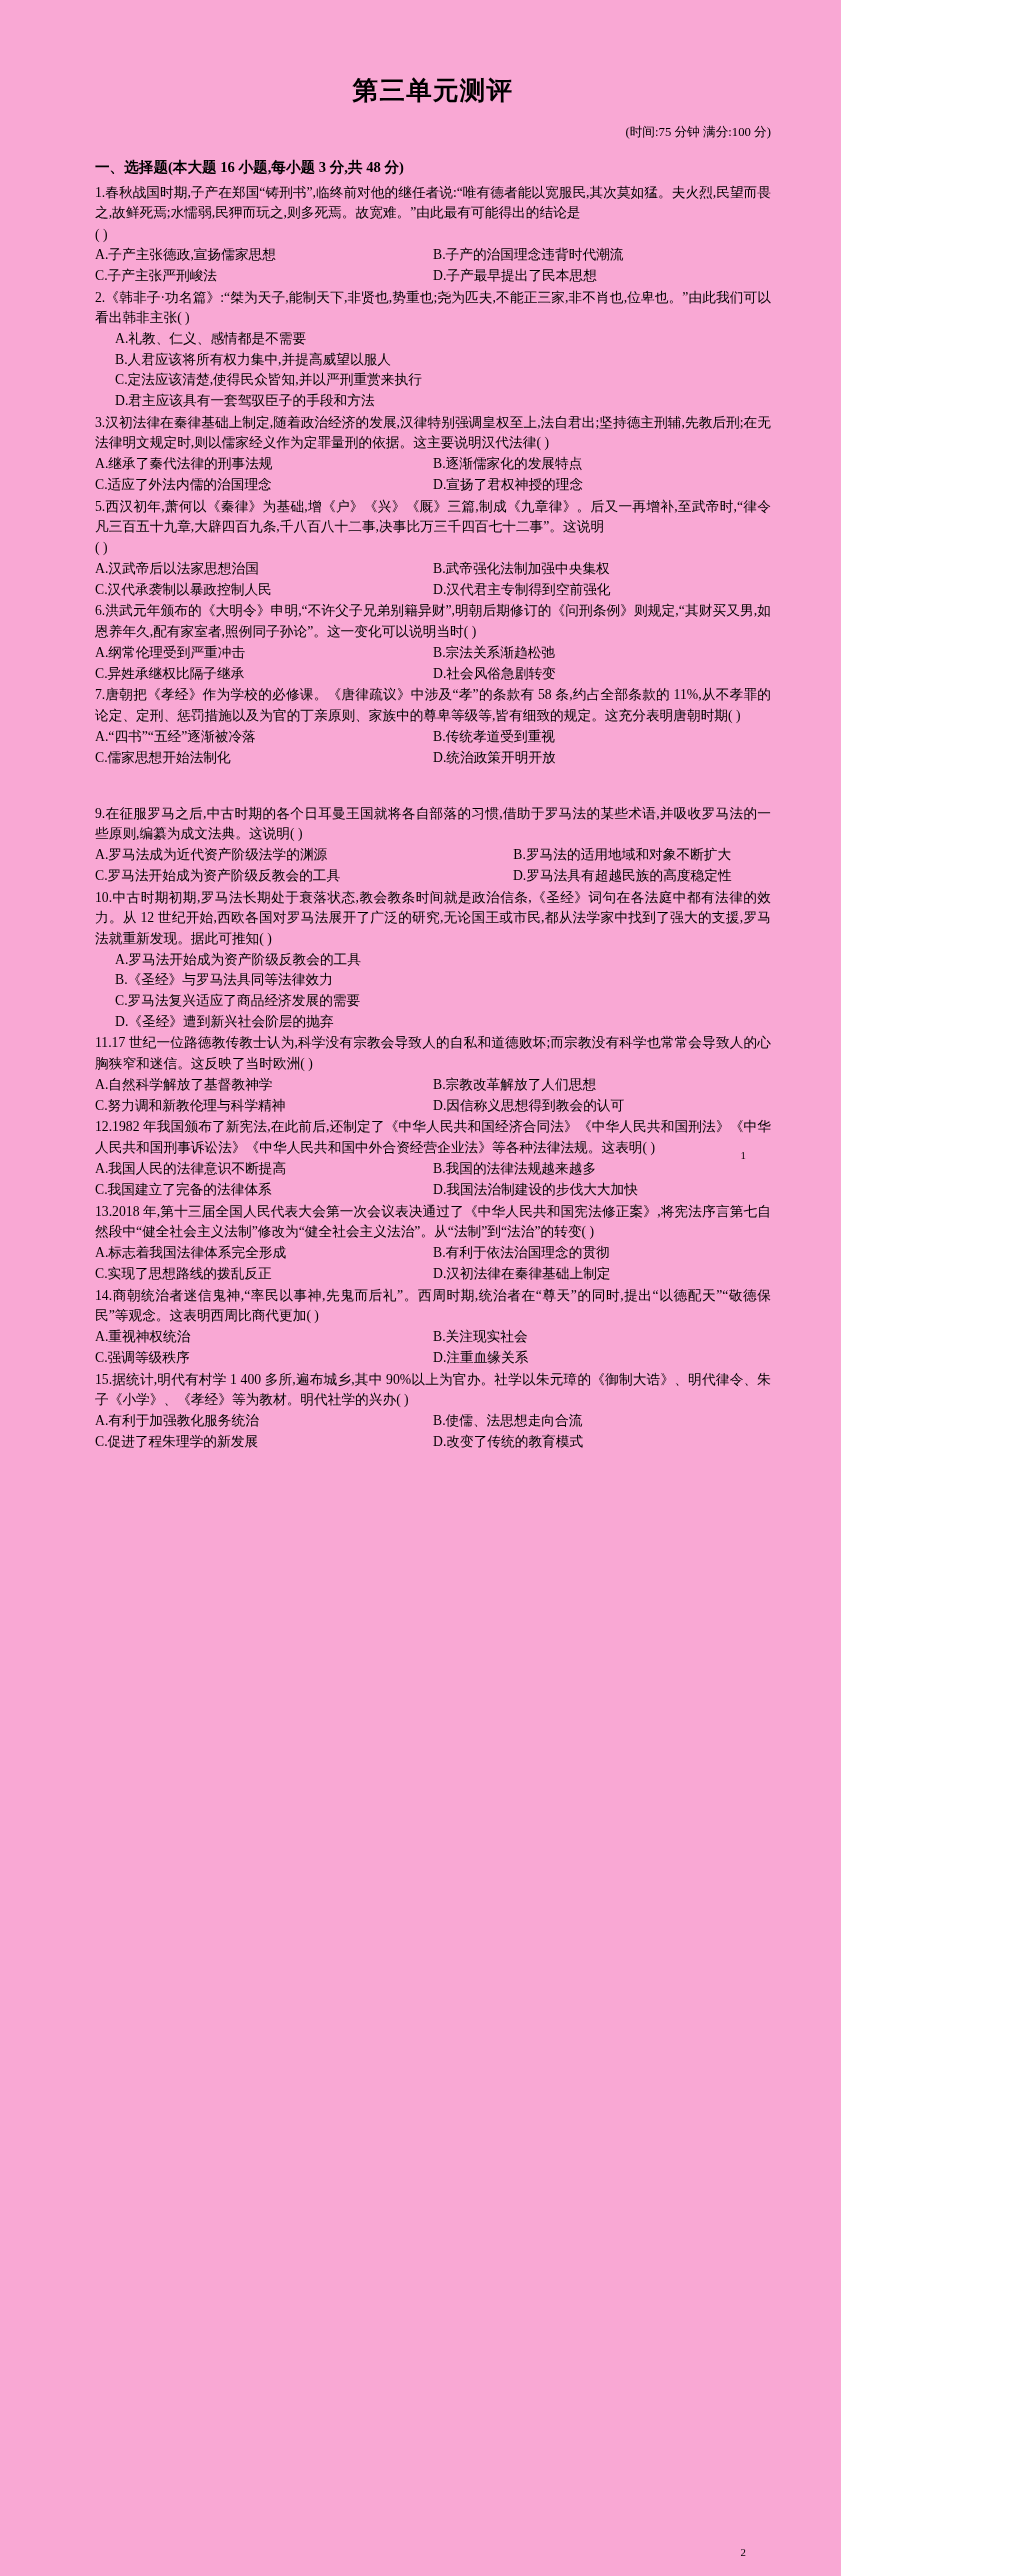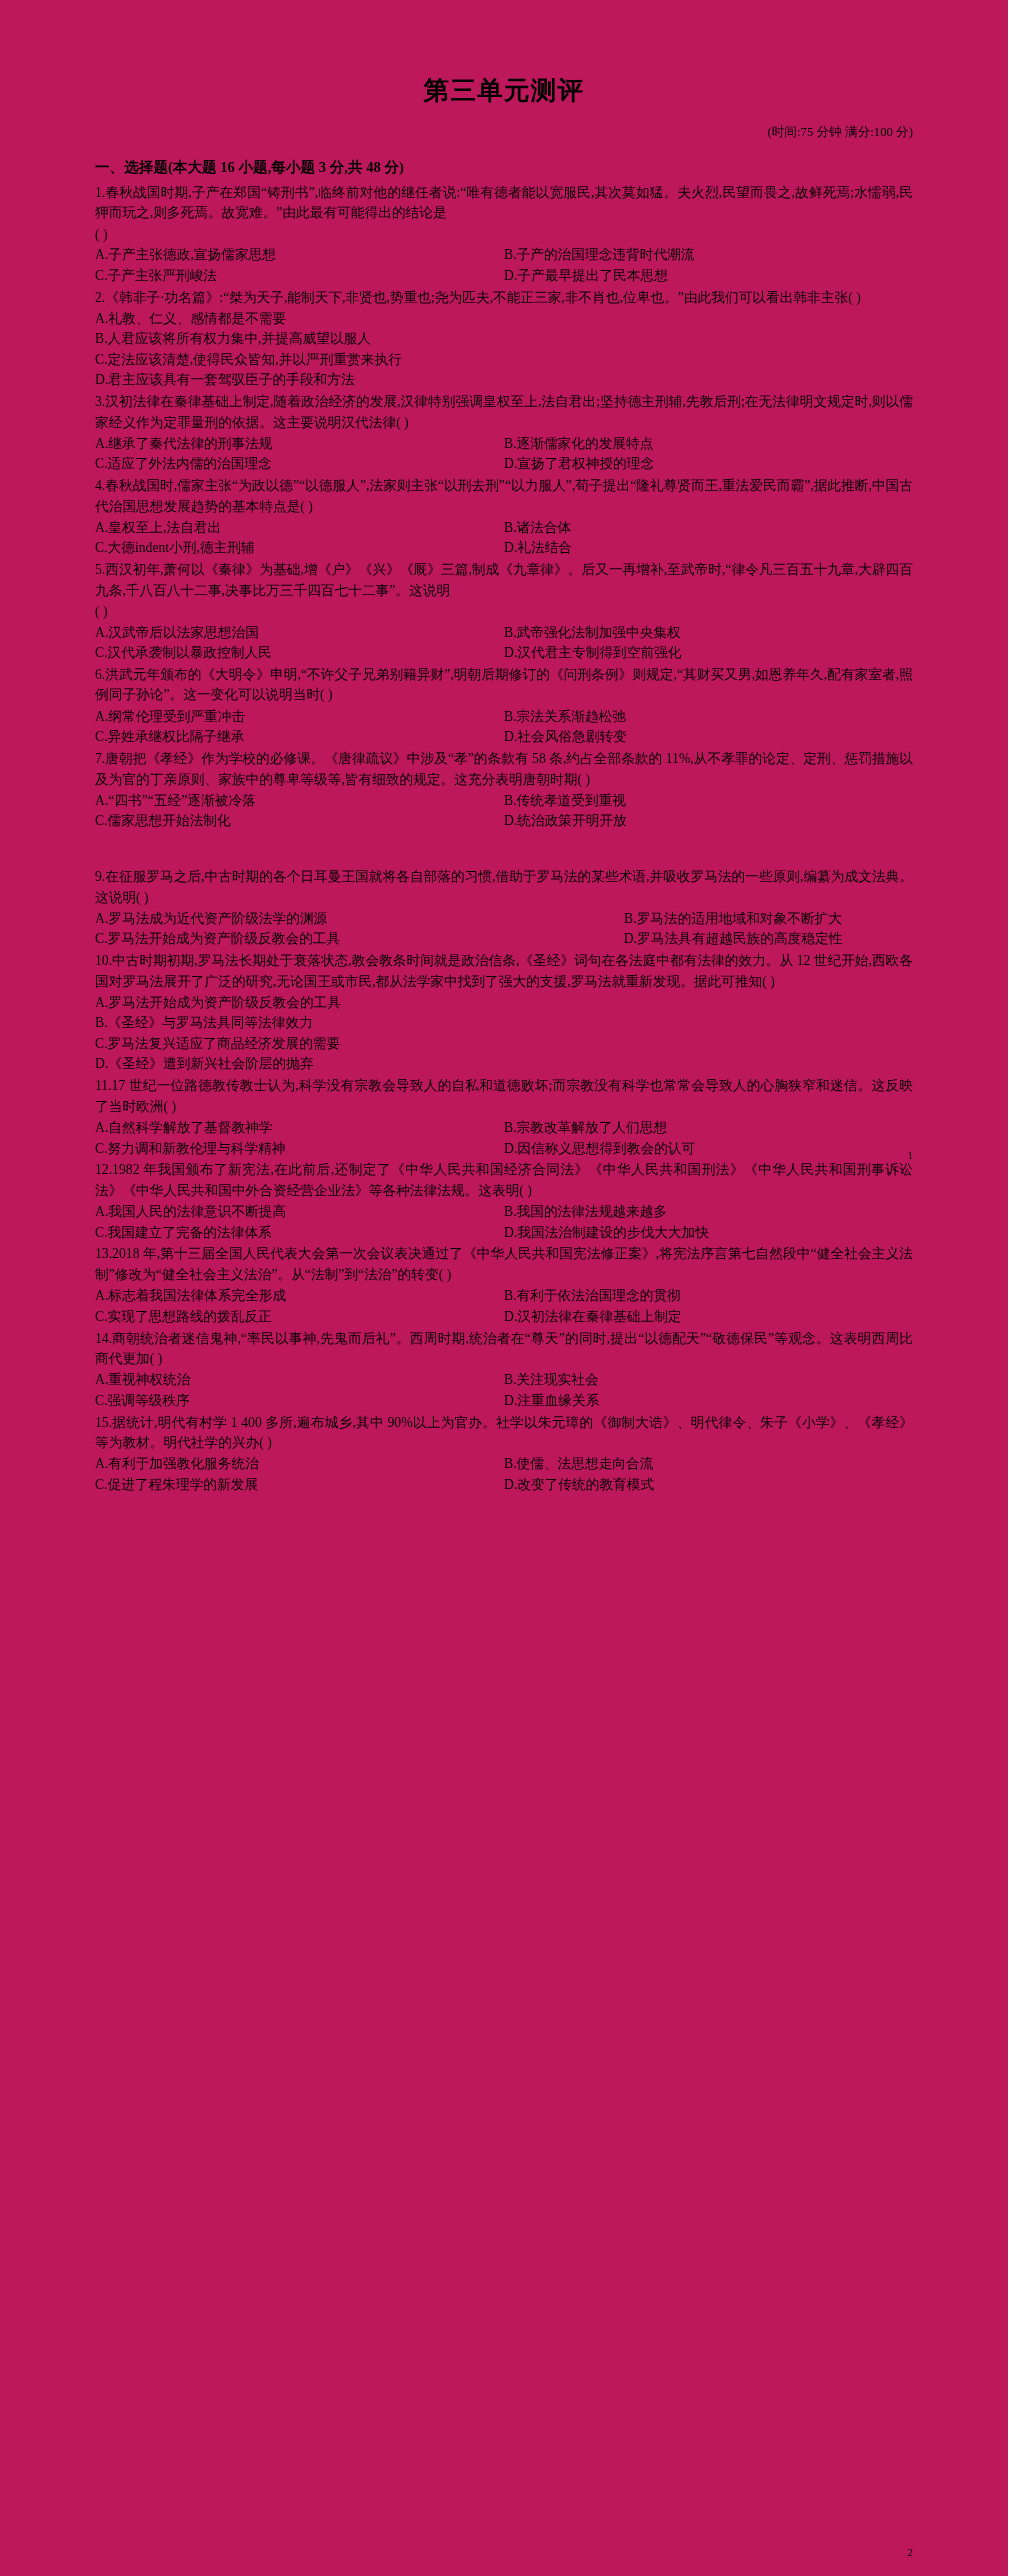--- a/index.html
+++ b/index.html
@@ -5,26 +5,26 @@
   html, body {
     margin: 0;
     padding: 0;
     background: #ffffff;
   }
   body {
     font-family: "Liberation Serif", "DejaVu Serif", serif;
     color: #000000;
   }
   .page {
-    width: 1008px;
+    width: 841px;
     min-height: 2576px;
     position: relative;
     box-sizing: border-box;
-    padding: 61px 95px 38px 95px;
-    background: #be185d;
+    padding: 61px 70px 38px 95px;
+    background: #f9a8d4;
   }
   .doc-title {
     text-align: center;
     font-size: 25.5px;
     font-weight: bold;
     letter-spacing: 1.3px;
     margin: 11.5px 0 16.5px 0;
     font-family: "Liberation Serif", "DejaVu Serif", serif;
   }
   .doc-subtitle {
@@ -60,20 +60,21 @@
     width: 50%;
     box-sizing: border-box;
     padding-right: 3.8px;
   }
   .opt-row .o2 {
     width: 50%;
     box-sizing: border-box;
   }
   .opt-full {
     width: 100%;
+    margin-left: 20px;
   }
   .opt-wide .o1 {
     width: 56%;
   }
   .opt-wide .o2 {
     width: 44%;
     text-align: center;
   }
   .paren-line {
     font-size: 13.7px;
@@ -149,33 +150,20 @@
           <span class="o1">A.继承了秦代法律的刑事法规</span>
           <span class="o2">B.逐渐儒家化的发展特点</span>
         </div>
       <div class="opt-row">
           <span class="o1">C.适应了外法内儒的治国理念</span>
           <span class="o2">D.宣扬了君权神授的理念</span>
         </div>
     </div>
   </div>
 
-  <div class="q-block">
-    <div class="q q-stem">4.春秋战国时,儒家主张“为政以德”“以德服人”,法家则主张“以刑去刑”“以力服人”,荀子提出“隆礼尊贤而王,重法爱民而霸”,据此推断,中国古代治国思想发展趋势的基本特点是(    )</div>
-    <div class="opts">
-      <div class="opt-row">
-          <span class="o1">A.皇权至上,法自君出</span>
-          <span class="o2">B.诸法合体</span>
-        </div>
-      <div class="opt-row">
-          <span class="o1">C.大德indent小刑,德主刑辅</span>
-          <span class="o2">D.礼法结合</span>
-        </div>
-    </div>
-  </div>
 
   <div class="q-block">
     <div class="q q-stem">5.西汉初年,萧何以《秦律》为基础,增《户》《兴》《厩》三篇,制成《九章律》。后又一再增补,至武帝时,“律令凡三百五十九章,大辟四百九条,千八百八十二事,决事比万三千四百七十二事”。这说明</div>
     <div class="paren-line">(    )</div>
     <div class="opts">
       <div class="opt-row">
           <span class="o1">A.汉武帝后以法家思想治国</span>
           <span class="o2">B.武帝强化法制加强中央集权</span>
         </div>
       <div class="opt-row">

